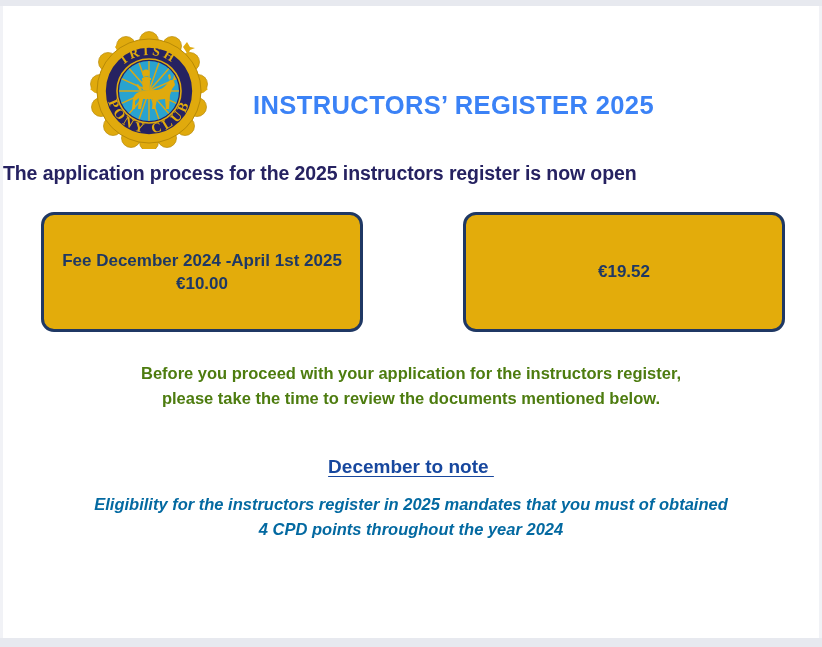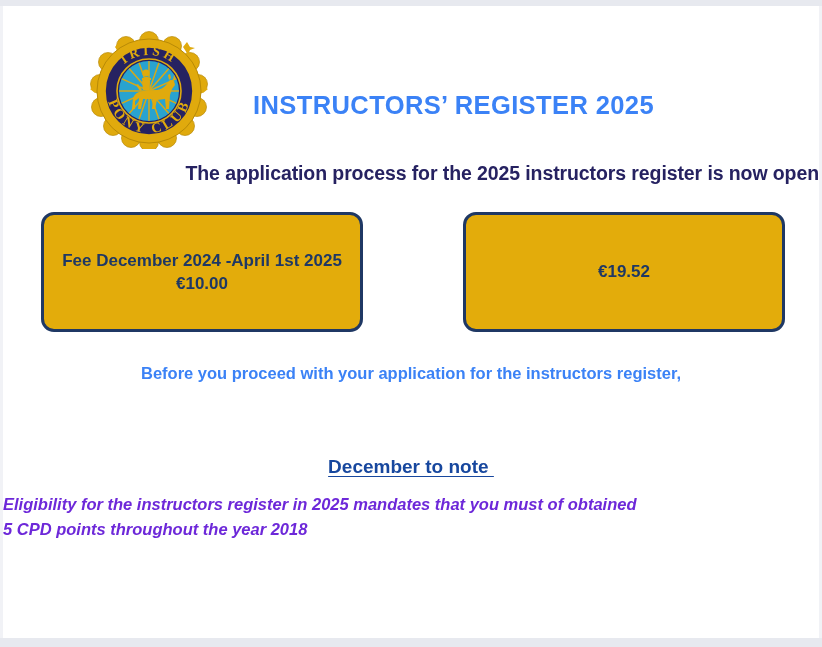--- a/index.html
+++ b/index.html
@@ -69,21 +69,21 @@
     color: #3b82f6;
     white-space: nowrap;
   }
 
   
   .subtitle {
     position: absolute;
     top: 156px;
     left: 0;
     width: 816px;
-    text-align: right;
+    text-align: left;
     font-size: 19.5px;
     font-weight: bold;
     color: #262261;
     letter-spacing: -0.1px;
   }
 
   
   .fee-row {
     position: absolute;
     top: 206px;
@@ -117,21 +117,21 @@
 
   
   .notice {
     position: absolute;
     top: 355px;
     left: 0;
     width: 816px;
     text-align: center;
     font-size: 16.5px;
     font-weight: bold;
-    color: #3b82f6;
+    color: #4d7c0f;
     line-height: 1.53;
   }
 
   
   .important-heading {
     position: absolute;
     top: 450px;
     left: 0;
     width: 816px;
     text-align: center;
@@ -142,25 +142,25 @@
     color: #17479e;
     text-decoration: underline;
     text-underline-offset: 3px;
     white-space: pre;
   }
   .eligibility {
     position: absolute;
     top: 486px;
     left: 0;
     width: 816px;
-    text-align: left;
+    text-align: center;
     font-size: 16.5px;
     font-weight: bold;
     font-style: italic;
-    color: #6d28d9;
+    color: #0369a1;
     line-height: 1.52;
   }
 </style>
 </head>
 <body>
 
 <div class="edge-band top"></div>
 <div class="edge-band bottom"></div>
 <div class="edge-rail left"></div>
 <div class="edge-rail right"></div>
@@ -262,24 +262,25 @@
       <div class="fee-line">Fee December 2024 -April 1st 2025</div>
       <div class="fee-line">€10.00</div>
     </div>
     <div class="fee-box right">
       <div class="fee-line">€19.52</div>
     </div>
   </div>
 
   <div class="notice">
     <div>Before you proceed with your application for the instructors register,</div>
+    <div>please take the time to review the documents mentioned below.</div>
   </div>
 
   <div class="important-heading">
     <span>December to note </span>
   </div>
 
   <div class="eligibility">
     <div>Eligibility for the instructors register in 2025 mandates that you must of obtained</div>
-    <div>5 CPD points throughout the year 2018</div>
+    <div>4 CPD points throughout the year 2024</div>
   </div>
 
 </div>
 
 </body></html>

